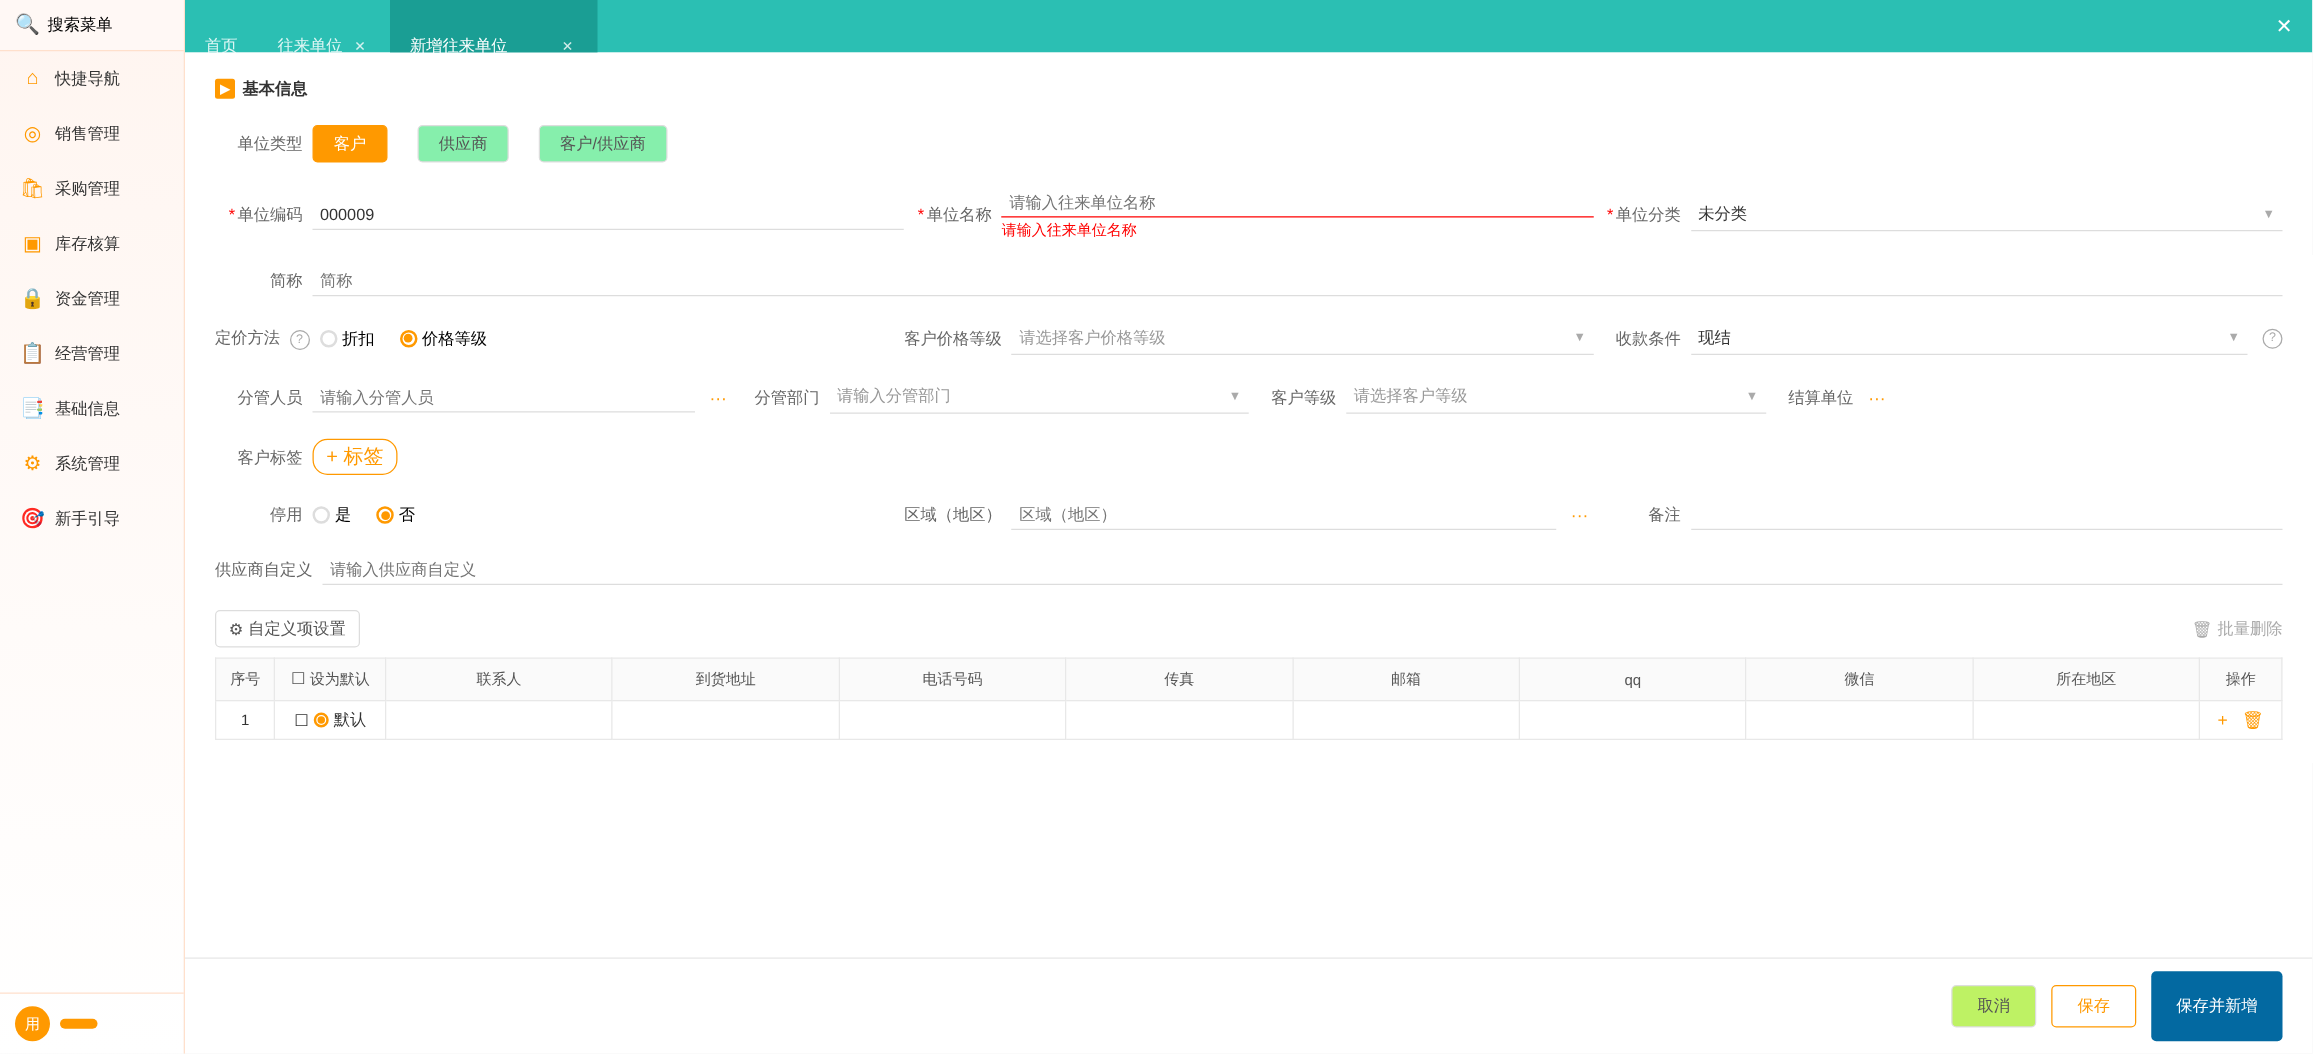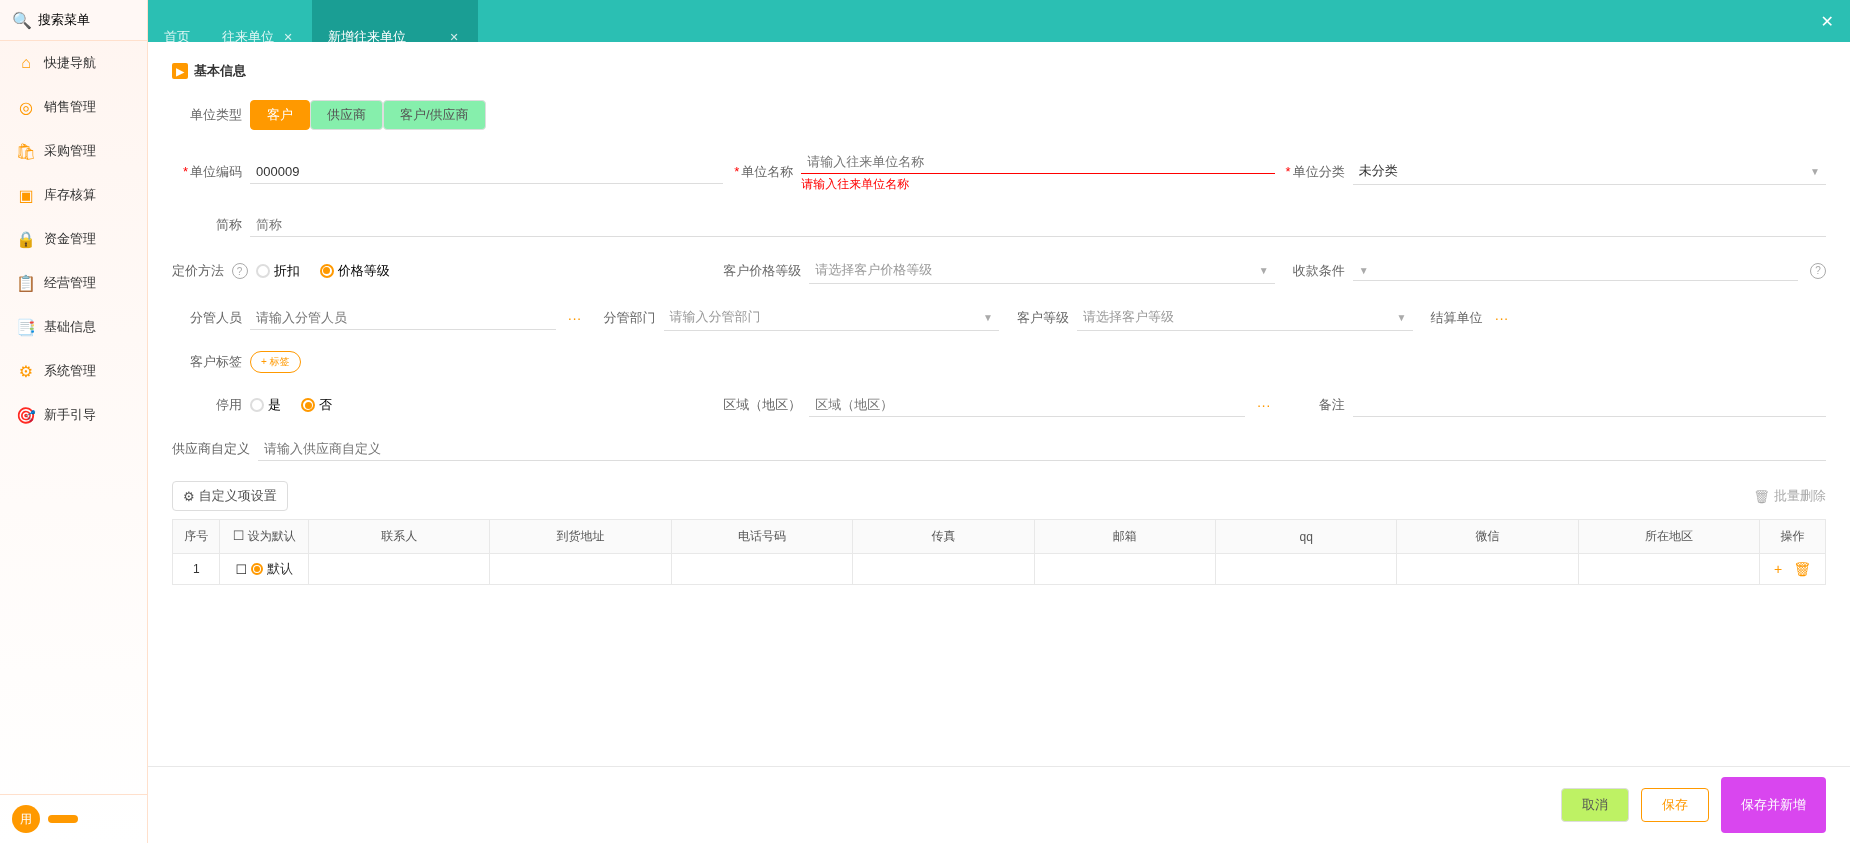--- a/index.html
+++ b/index.html
@@ -178,21 +178,21 @@
       border-bottom: 1px solid #ddd;
       padding: 4px 6px;
       cursor: pointer;
       min-width: 120px;
       color: #999;
     }
     .form-select .select-text { flex: 1; font-size: 13px; font-family: Liberation Mono, monospace; }
     .form-select .select-arrow { color: #aaa; font-size: 10px; }
 
     
-    .type-btn-group { display: flex; gap: 0; }
+    .type-btn-group { display: flex; gap: 24px; }
     .type-btn {
       padding: 5px 16px;
       border: 1px solid #ddd;
       border-radius: 4px;
       cursor: pointer;
       font-size: 13px;
       background: #86efac;
       color: #555;
     }
     .type-btn.active {
@@ -220,21 +220,21 @@
     
     .tag-btn {
       display: inline-flex;
       align-items: center;
       gap: 4px;
       padding: 3px 10px;
       border: 1px solid #f90;
       border-radius: 12px;
       color: #f90;
       cursor: pointer;
-      font-size: 10px;
+      font-size: 16px;
       background: white;
     }
 
     
     .more-icon {
       color: #f90;
       cursor: pointer;
       font-size: 14px;
       padding: 0 4px;
     }
@@ -322,21 +322,21 @@
       cursor: pointer;
       background: white;
       color: #f90;
       font-size: 13px;
     }
     .btn-save-new {
       padding: 19px 20px;
       border: none;
       border-radius: 4px;
       cursor: pointer;
-      background: #d946ef;
+      background: #0369a1;
       color: white;
       font-size: 13px;
       font-family: Liberation Mono, monospace;
     }
 
     
     .info-icon {
       width: 16px; height: 16px;
       border-radius: 50%;
       border: 1px solid #aaa;
@@ -497,20 +497,21 @@
       <div class="form-cell">
         <span class="form-label">客户价格等级</span>
         <div class="form-select">
           <span class="select-text">请选择客户价格等级</span>
           <span class="select-arrow">▼</span>
         </div>
       </div>
       <div class="form-cell">
         <span class="form-label">收款条件</span>
         <div class="form-select">
+          <span class="select-text" style="color:#333;">现结</span>
           <span class="select-arrow">▼</span>
         </div>
         <span class="info-icon" style="margin-left:4px;">?</span>
       </div>
     </div>
 
     <div class="form-row">
       <div class="form-cell">
         <span class="form-label">分管人员</span>
         <input class="form-input" type="text" placeholder="请输入分管人员" style="">

